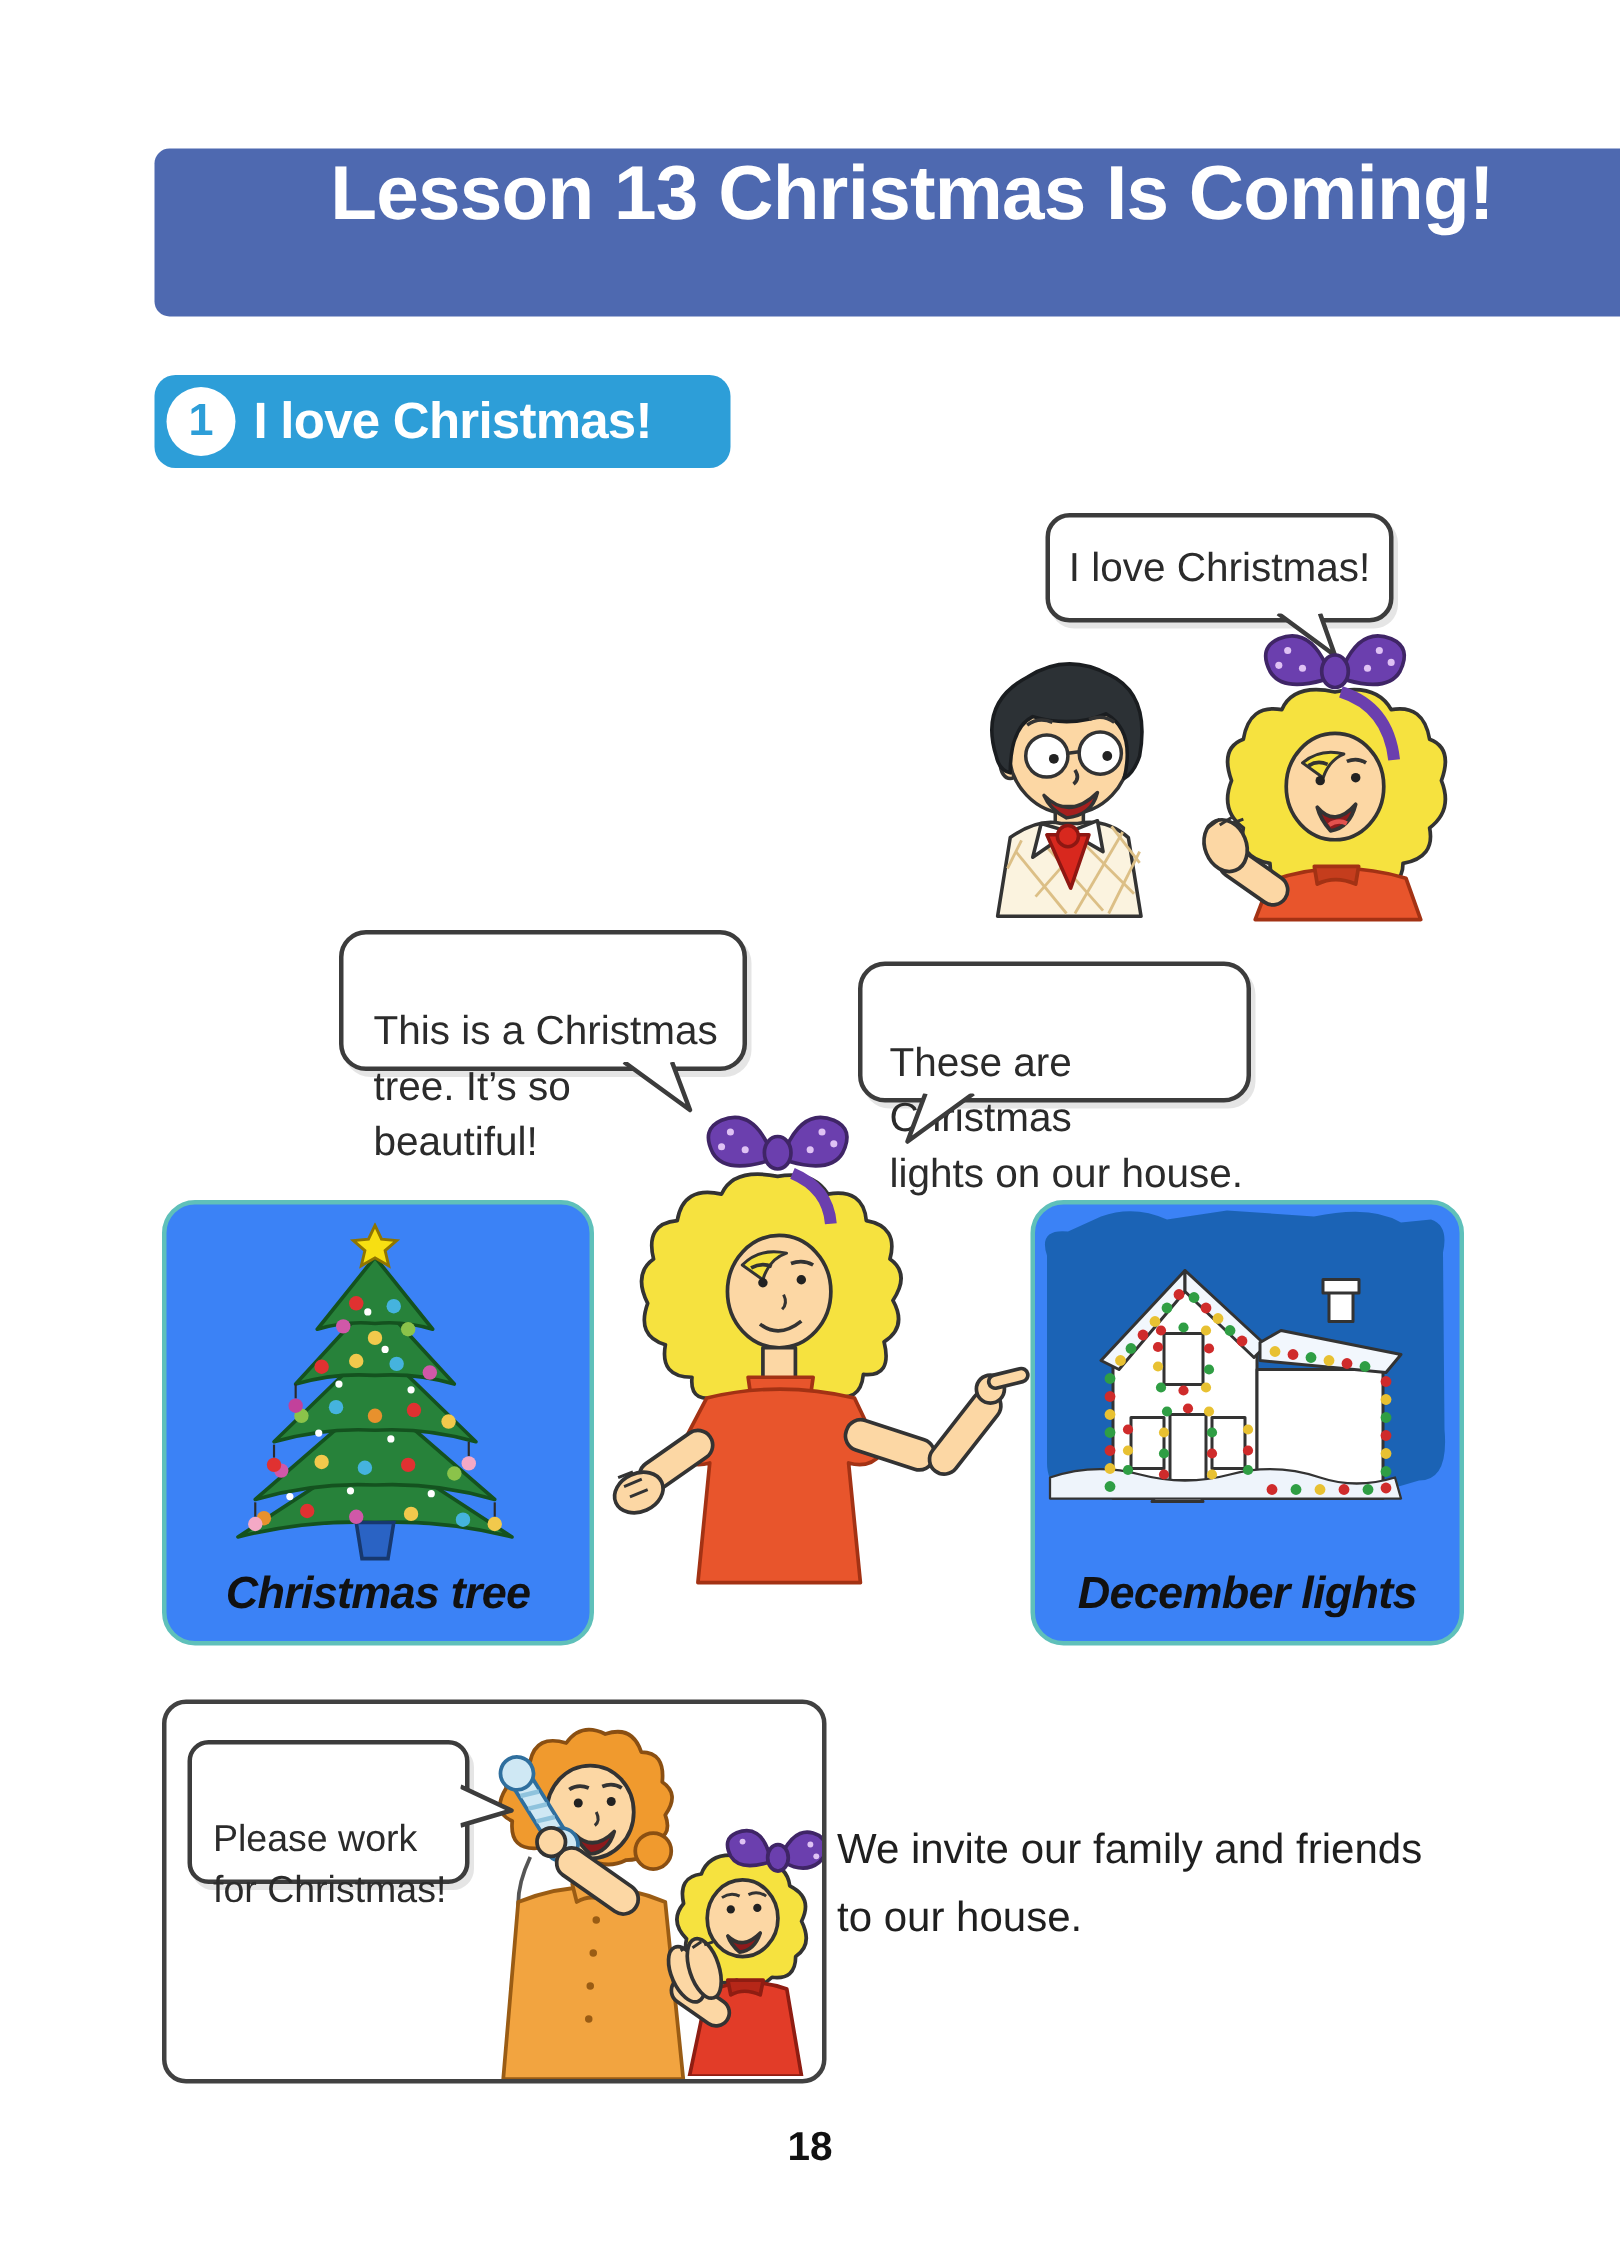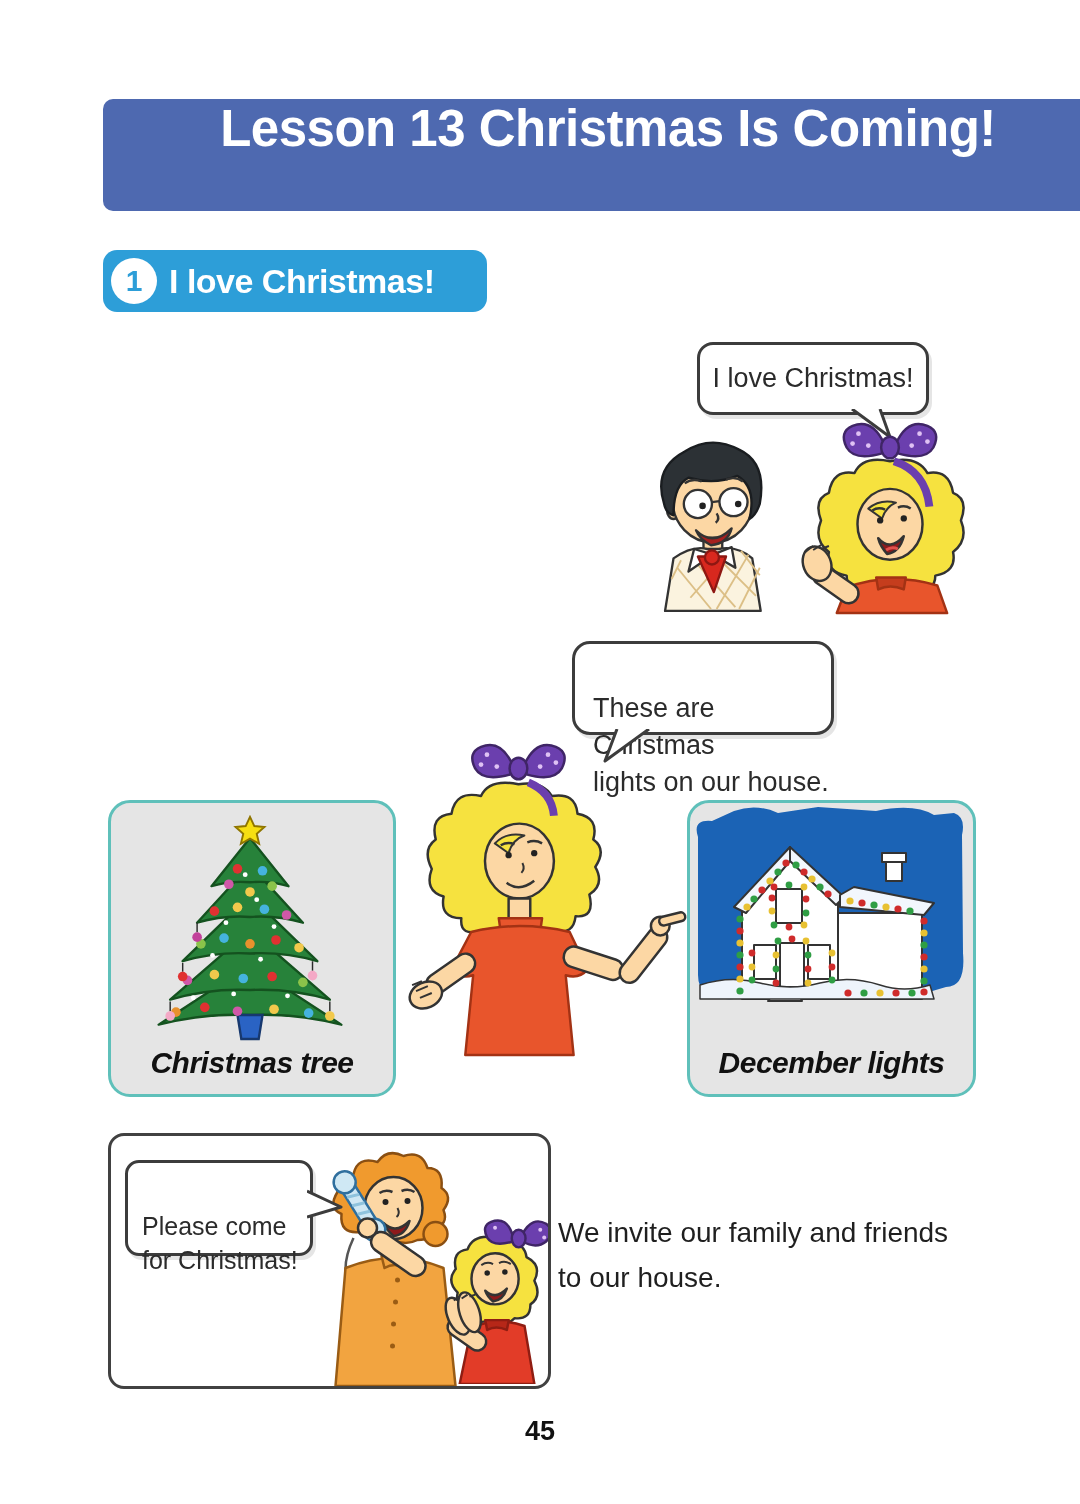--- a/index.html
+++ b/index.html
@@ -31,21 +31,21 @@
   .bubble{position:absolute;background:#fff;border:3px solid #3c3c3c;border-radius:18px;
           color:#2b2b2b;white-space:pre-line;box-shadow:3px 4px 0 rgba(0,0,0,.10);}
   .bubble .tail{position:absolute;}
   .b-love{left:697px;top:342px;width:226px;height:67px;font-size:27px;line-height:35px;
           display:flex;align-items:center;justify-content:center;border-radius:16px;}
   .b-tree{left:226px;top:620px;width:272px;height:94px;font-size:27px;line-height:37px;padding:9px 0 0 20px;box-sizing:border-box;}
   .b-lights{left:572px;top:641px;width:262px;height:94px;font-size:27px;line-height:37px;padding:9px 0 0 18px;box-sizing:border-box;}
   .b-phone{left:14px;top:24px;width:188px;height:96px;font-size:25px;line-height:34px;padding:12px 0 0 14px;box-sizing:border-box;border-radius:14px;}
 
   
-  .card{position:absolute;background:#e5e5e5;border:3.5px solid #5fc0ba;border-radius:22px;overflow:hidden;}
+  .card{position:absolute;background:#3b82f6;border:3.5px solid #5fc0ba;border-radius:22px;overflow:hidden;}
   .card-tree{left:108px;top:800px;width:282px;height:291px;}
   .card-lights{left:687px;top:800px;width:283px;height:291px;}
   .caption{position:absolute;left:0;bottom:14px;width:100%;text-align:center;
            font-style:italic;font-weight:bold;font-size:30px;color:#111;letter-spacing:-.5px;}
 
   
   .card-scene{position:absolute;left:108px;top:1133px;width:437px;height:250px;background:#fff;
               border:3px solid #414141;border-radius:16px;overflow:hidden;}
 
   .pagenum{position:absolute;left:0;top:1416px;width:1080px;text-align:center;
@@ -142,20 +142,27 @@
       <path d="M56,176 Q100,160 148,174 L158,202 L46,202 Z" fill="#e8552c"></path>
       <path d="M86,166 L116,166 L114,178 Q100,172 88,178 Z" fill="#c53d1d"></path>
     </g>
     <g stroke="#333" stroke-width="2.5" stroke-linejoin="round" fill="#fcd7a4">
       <rect x="-10" y="-10" width="52" height="20" rx="10" transform="translate(58,182) rotate(215)"></rect>
       <ellipse cx="26" cy="152" rx="14" ry="18" transform="rotate(-22 26 152)"></ellipse>
       <path d="M14,140 L22,134 M22,138 L30,133 M30,137 L38,134" fill="none" stroke-width="2"></path>
     </g>
   </svg>
 
+  <div class="bubble b-tree">
+    <span>This is a Christmas
+tree. It’s so beautiful!</span>
+    <svg class="tail" style="left:185px;top:100%;margin-top:-3px;" width="56" height="36">
+      <path d="M2,0 L46,32 L34,0" fill="#fff" stroke="#3c3c3c" stroke-width="3" stroke-linejoin="round"></path>
+    </svg>
+  </div>
 
   <div class="bubble b-lights">
     <span>These are Christmas
 lights on our house.</span>
     <svg class="tail" style="left:28px;top:100%;margin-top:-3px;" width="56" height="36">
       <path d="M46,0 L2,32 L14,0" fill="#fff" stroke="#3c3c3c" stroke-width="3" stroke-linejoin="round"></path>
     </svg>
   </div>
 
   <div class="card card-tree">
@@ -417,26 +424,26 @@
       </g>
       <g stroke="#333" stroke-width="2.5" stroke-linejoin="round" fill="#fcd7a4">
         <rect x="-9" y="-9" width="44" height="18" rx="9" transform="translate(44,132) rotate(215)"></rect>
         <ellipse cx="24" cy="106" rx="10" ry="20" transform="rotate(-24 24 106)"></ellipse>
         <ellipse cx="36" cy="102" rx="10" ry="21" transform="rotate(-18 36 102)"></ellipse>
         <path d="M20,90 L26,86 M28,88 L34,84 M36,86 L42,84" fill="none" stroke-width="2"></path>
       </g>
     </svg>
 
     <div class="bubble b-phone">
-      <span>Please come
+      <span>Please work
 for Christmas!</span>
       <svg class="tail" style="left:100%;margin-left:-3px;top:26px;" width="40" height="36">
         <path d="M0,2 L34,18 L0,28" fill="#fff" stroke="#3c3c3c" stroke-width="3" stroke-linejoin="round"></path>
       </svg>
     </div>
   </div>
 
   <div class="invite">We invite our family and friends
 to our house.</div>
 
-  <div class="pagenum">45</div>
+  <div class="pagenum">18</div>
 
 </div>
 
 </body></html>

